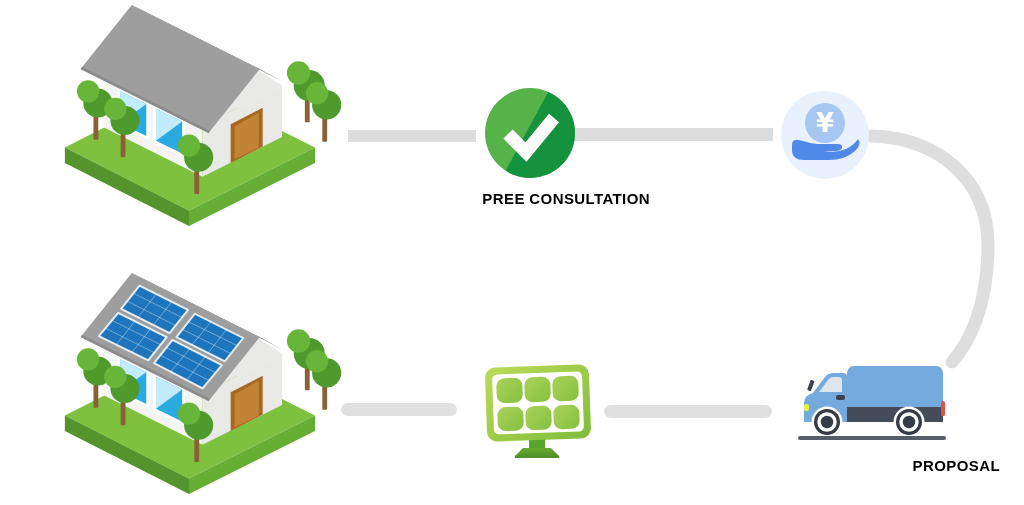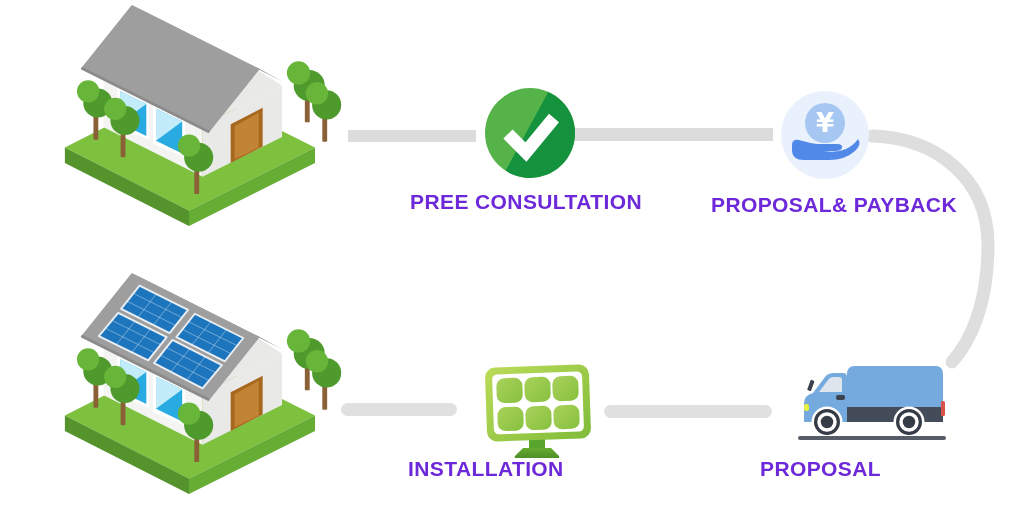--- a/index.html
+++ b/index.html
@@ -1,22 +1,22 @@
 <!DOCTYPE html>
 <html><head>
 <meta charset="utf-8">
 <style>
   html,body{margin:0;padding:0;background:#fff;}
   #stage{position:relative;width:1024px;height:505px;background:#ffffff;overflow:hidden;
          font-family:"Liberation Sans", sans-serif;}
   .abs{position:absolute;}
   .connector{position:absolute;background:#dcdcdc;}
   .connector.round{border-radius:7px;background:#e0e0e0;}
-  .step-label{position:absolute;width:240px;text-align:left;color:#6d28d9;
-              font-weight:bold;font-size:21px;letter-spacing:.4px;white-space:nowrap;}
+  .step-label{position:absolute;width:240px;text-align:right;color:#000000;
+              font-weight:bold;font-size:15px;letter-spacing:.4px;white-space:nowrap;}
 </style>
 </head>
 <body>
 
 <div id="stage">
 
   <svg width="0" height="0" style="position:absolute" aria-hidden="true">
     <defs>
       <symbol id="iso-house" viewBox="0 0 330 235">
 
@@ -108,21 +108,20 @@
   </svg>
   <div class="step-label" style="left:410px;top:190px">PREE CONSULTATION</div>
 
   <svg class="abs" style="left:780px;top:90px" width="90" height="90" viewBox="0 0 90 90">
     <circle cx="45" cy="45" r="44" fill="#e9f1fc"></circle>
     <circle cx="45" cy="33" r="20" fill="#a7c7f3"></circle>
     <text x="45" y="42" text-anchor="middle" font-family="DejaVu Sans, sans-serif" font-size="26" font-weight="bold" fill="#ffffff">¥</text>
     <path d="M12,55 Q12,49 19,50 Q29,53 37,54 L57,54 Q63,54 62,58 Q61,61 55,61 L44,61
              Q57,63 66,59 Q74,55 78,49 Q82,54 75,61 Q65,70 49,70 L24,70 Q12,70 12,60 Z" fill="#5189e8"></path>
   </svg>
-  <div class="step-label" style="left:711px;top:193px">PROPOSAL&amp; PAYBACK</div>
 
   <svg class="abs" style="left:478px;top:360px" width="118" height="100" viewBox="0 0 118 100">
     <defs>
       <linearGradient id="pg1" x1="0" y1="0" x2="1" y2="1">
         <stop offset="0" stop-color="#bcdb59"></stop>
           <stop offset="1" stop-color="#7fbc3a"></stop>
       </linearGradient>
       <linearGradient id="pg2" x1="0" y1="0" x2="1" y2="1">
         <stop offset="0" stop-color="#aad25b"></stop>
           <stop offset="1" stop-color="#86c03e"></stop>
@@ -138,21 +137,20 @@
       <rect x="8" y="6" width="104" height="74" rx="10" fill="url(#pg1)"></rect>
       <rect x="15" y="13" width="90" height="60" rx="5" fill="#ffffff"></rect>
       <rect x="19" y="17" width="26" height="25" rx="8" fill="url(#pg2)"></rect>
       <rect x="47" y="17" width="26" height="25" rx="8" fill="url(#pg2)"></rect>
       <rect x="75" y="17" width="26" height="25" rx="8" fill="url(#pg2)"></rect>
       <rect x="19" y="46" width="26" height="24" rx="8" fill="url(#pg2)"></rect>
       <rect x="47" y="46" width="26" height="24" rx="8" fill="url(#pg2)"></rect>
       <rect x="75" y="46" width="26" height="24" rx="8" fill="url(#pg2)"></rect>
     </g>
   </svg>
-  <div class="step-label" style="left:408px;top:457px">INSTALLATION</div>
 
   <svg class="abs" style="left:796px;top:360px" width="152" height="82" viewBox="0 0 152 82">
     <rect x="51" y="6" width="96" height="56" rx="7" fill="#74aade"></rect>
     <rect x="51" y="47" width="96" height="15" fill="#454c59"></rect>
     <rect x="145" y="41" width="4" height="15" rx="1.5" fill="#d95348"></rect>
     <path d="M8,62 L8,44 Q8,35 17,33 L29,17 Q32,13 38,13 L47,13 Q51,13 51,17 L51,62 Z" fill="#74aade"></path>
     <path d="M23,32 L32,20 Q34,17 38,17 L43,17 Q46,17 46,20 L46,32 Z" fill="#dfe5ec"></path>
     <rect x="13" y="20" width="4" height="11" rx="1" fill="#3b414d" transform="rotate(20 15 25)"></rect>
     <rect x="40" y="35" width="9" height="5" rx="2" fill="#3b414d"></rect>
     <rect x="8" y="44" width="5" height="7" rx="2" fill="#e9f03f"></rect>

